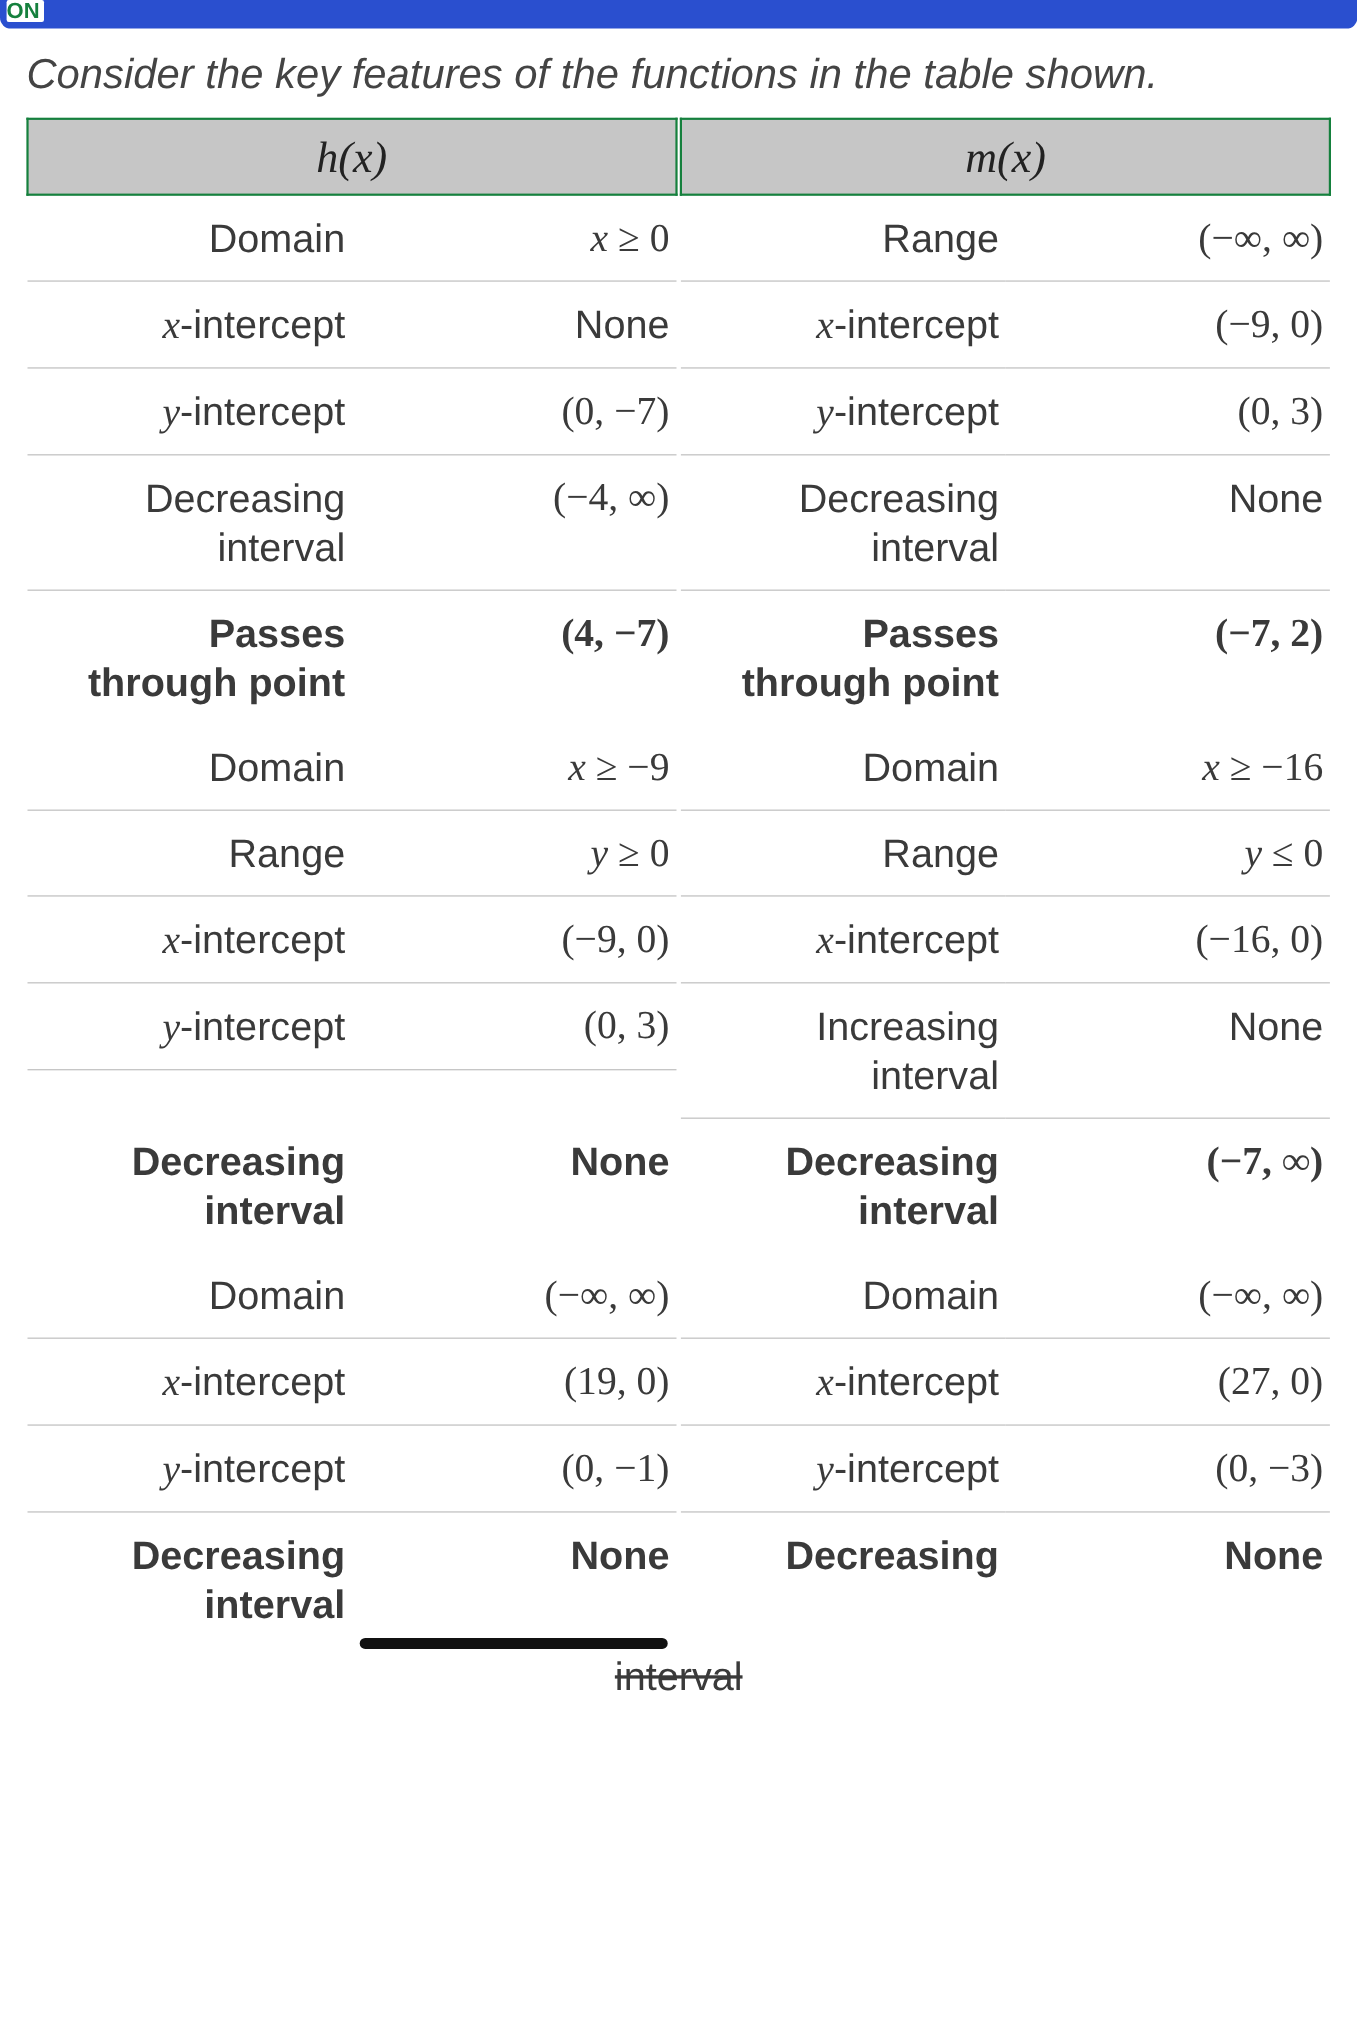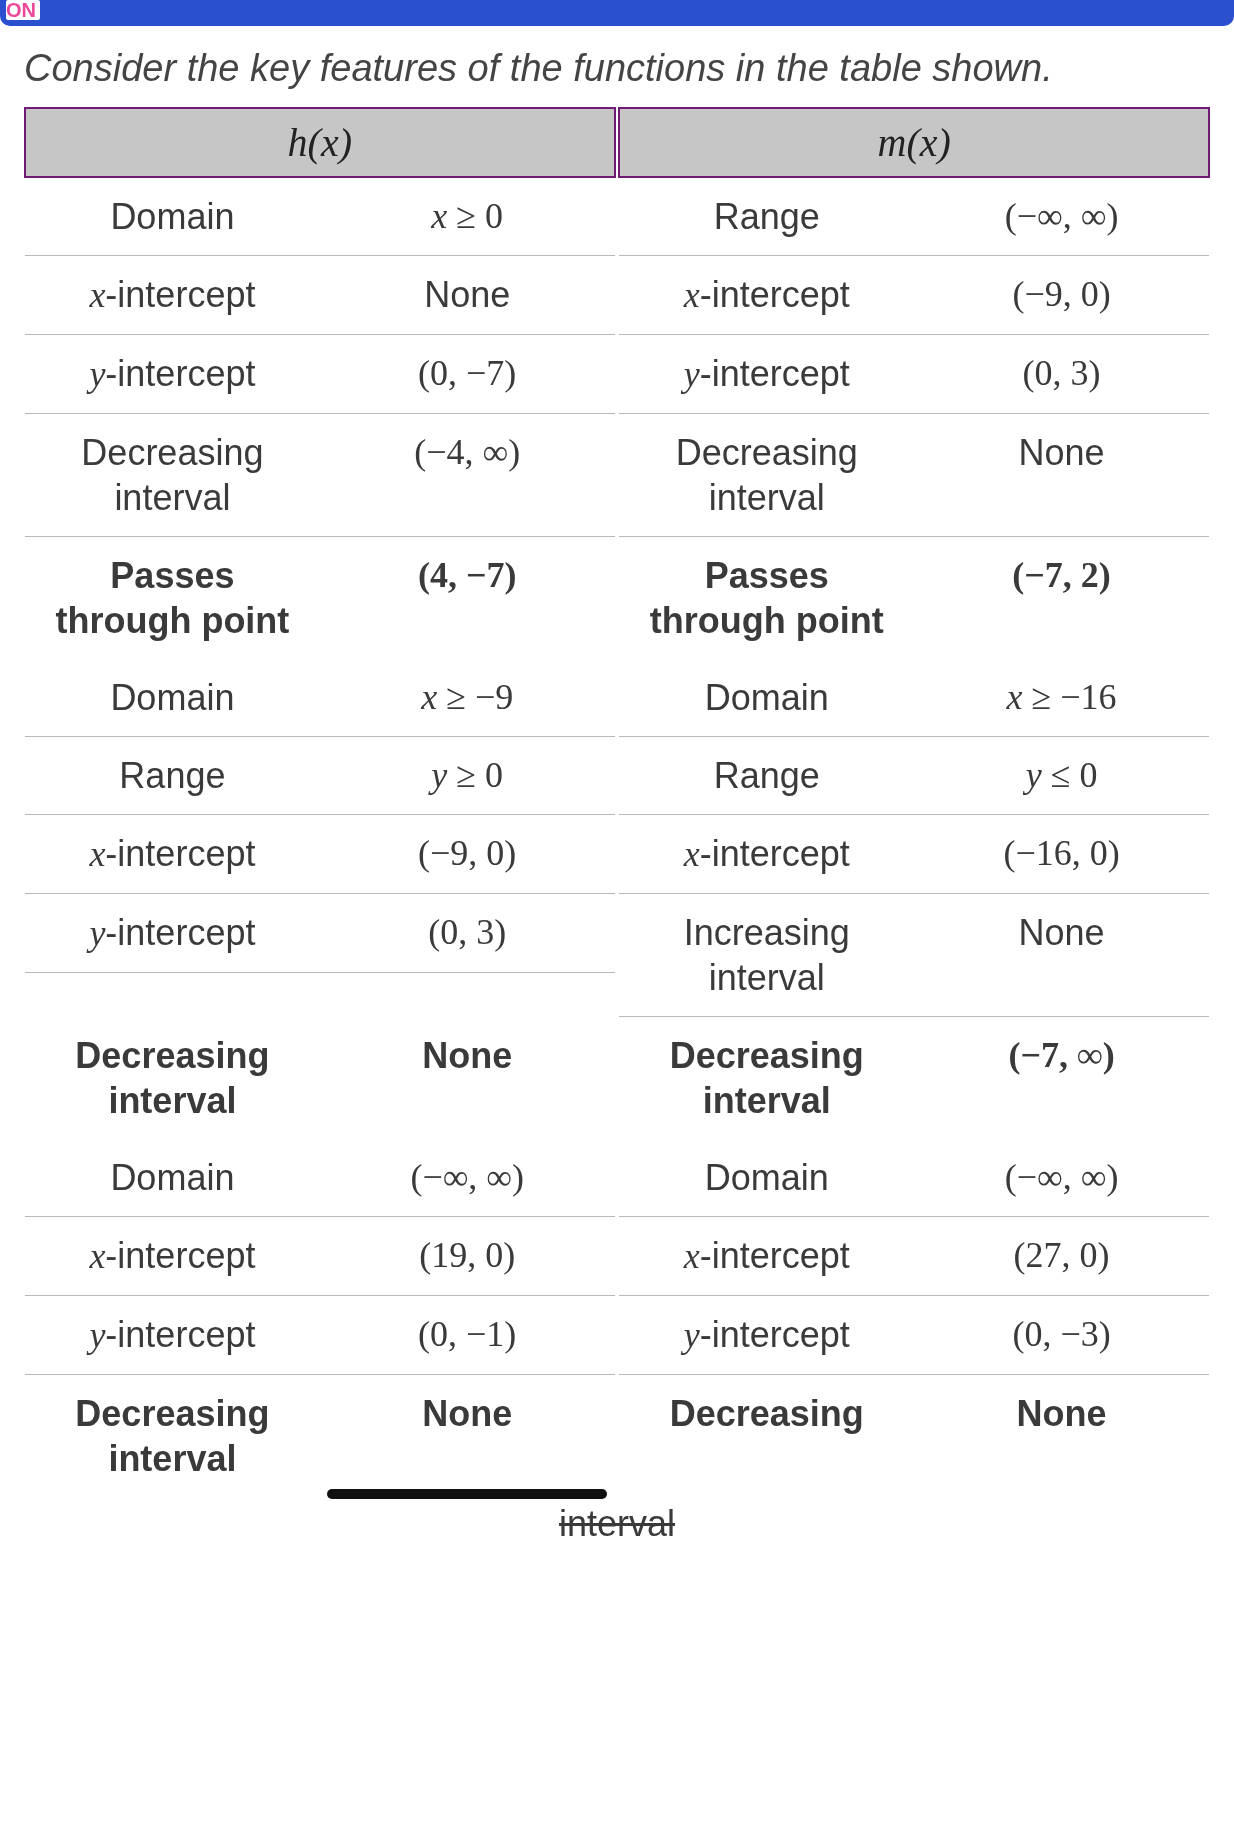--- a/index.html
+++ b/index.html
@@ -12,21 +12,21 @@
   .topbar {
     height: 26px;
     background: #2a4fcf;
     border-bottom-left-radius: 10px;
     border-bottom-right-radius: 10px;
     display: flex;
     align-items: flex-start;
   }
   .logo-frag {
     background: #fff;
-    color: #ec4899;
+    color: #15803d;
     font-weight: 900;
     font-size: 20px;
     padding: 0 4px 0 0;
     margin-left: 6px;
     border-radius: 2px;
     line-height: 20px;
   }
   .prompt {
     font-size: 38px;
     color: #444;
@@ -35,21 +35,21 @@
     font-style: italic;
   }
   .tables { padding: 0 24px; }
   table.grid {
     width: 100%;
     border-collapse: collapse;
     table-layout: fixed;
   }
   .fn-header {
     background: #c6c6c6;
-    border: 2px solid #701a75;
+    border: 2px solid #15803d;
     text-align: center;
     font-size: 40px;
     font-family: Georgia, 'Times New Roman', serif;
     font-style: italic;
     padding: 10px 16px;
     color: #222;
   }
   td.cell {
     border-bottom: 1px solid #b8b8b8;
     font-size: 36px;
@@ -62,21 +62,21 @@
   td.cell.last { border-bottom: none; font-weight: bold; }
   .mathval {
     font-family: Georgia, 'Times New Roman', serif;
     margin-top: 12px;
   }
   .xvar { font-style: italic; font-family: Georgia, 'Times New Roman', serif; }
   .sep-col { width: 2px; padding:0; border:none; background: transparent; }
   col.half { width: 49.8%; }
   td.pairwrap { padding:0; vertical-align: top; }
   table.inner { width:100%; border-collapse: collapse; table-layout: fixed; }
-  .inner td { width:50%; }
+  .inner td { width:50%;text-align:right; }
   .cut {
     text-align: center;
     font-size: 36px;
     color: #3a3a3a;
     padding-top: 4px;
     text-decoration: line-through;
   }
   .scrollhandle {
     width: 280px;
     height: 10px;

